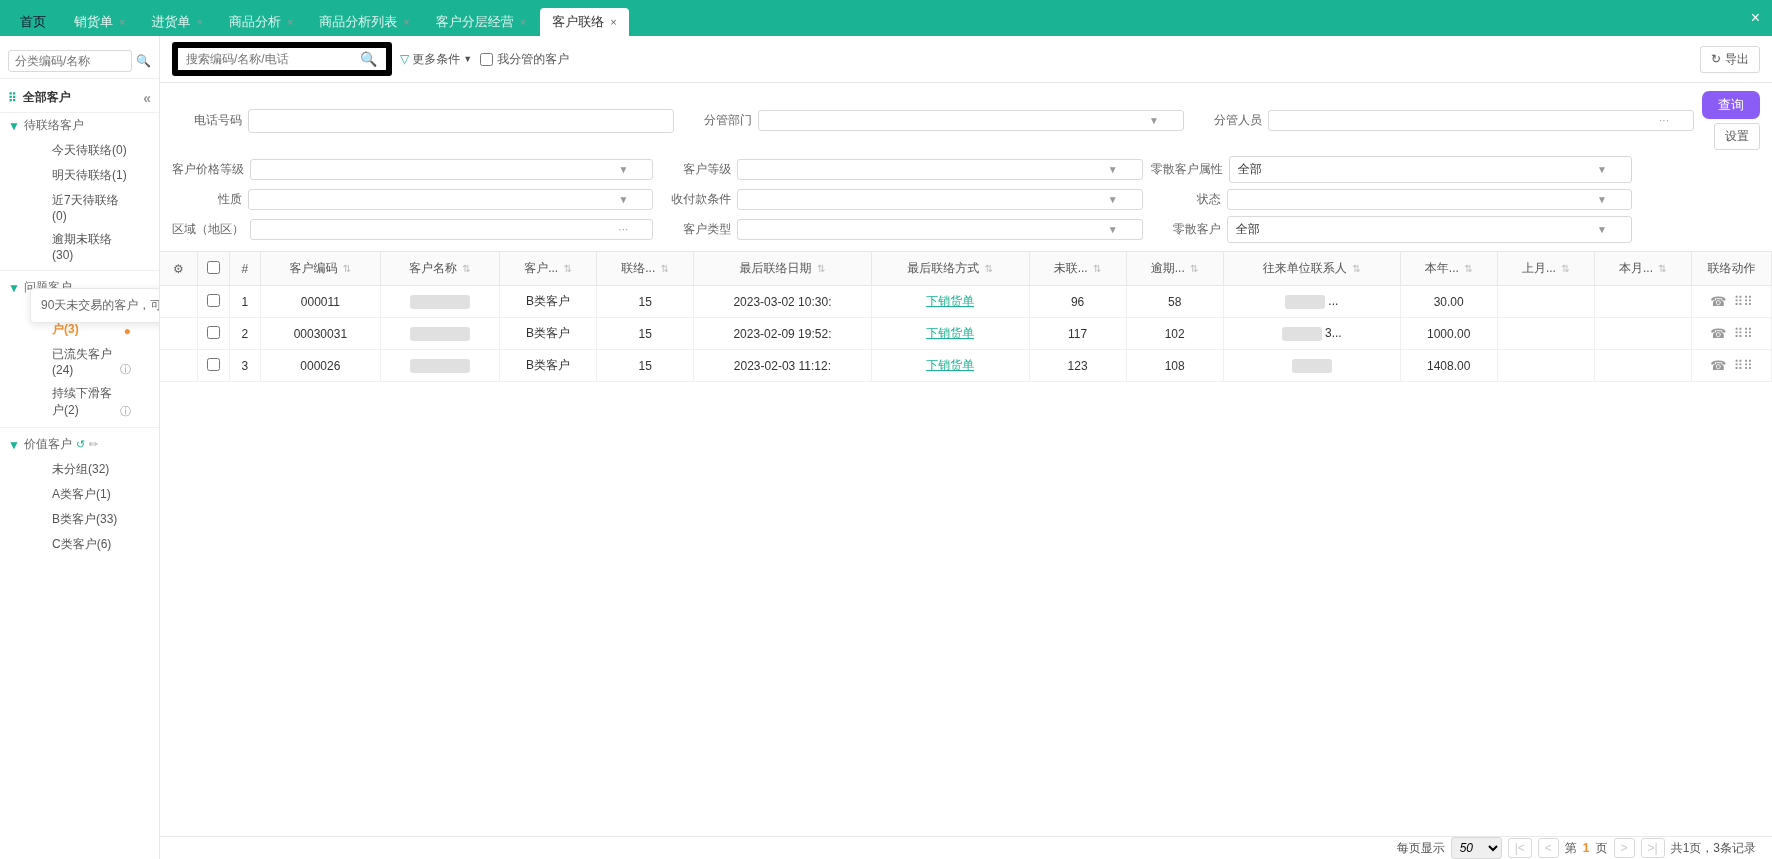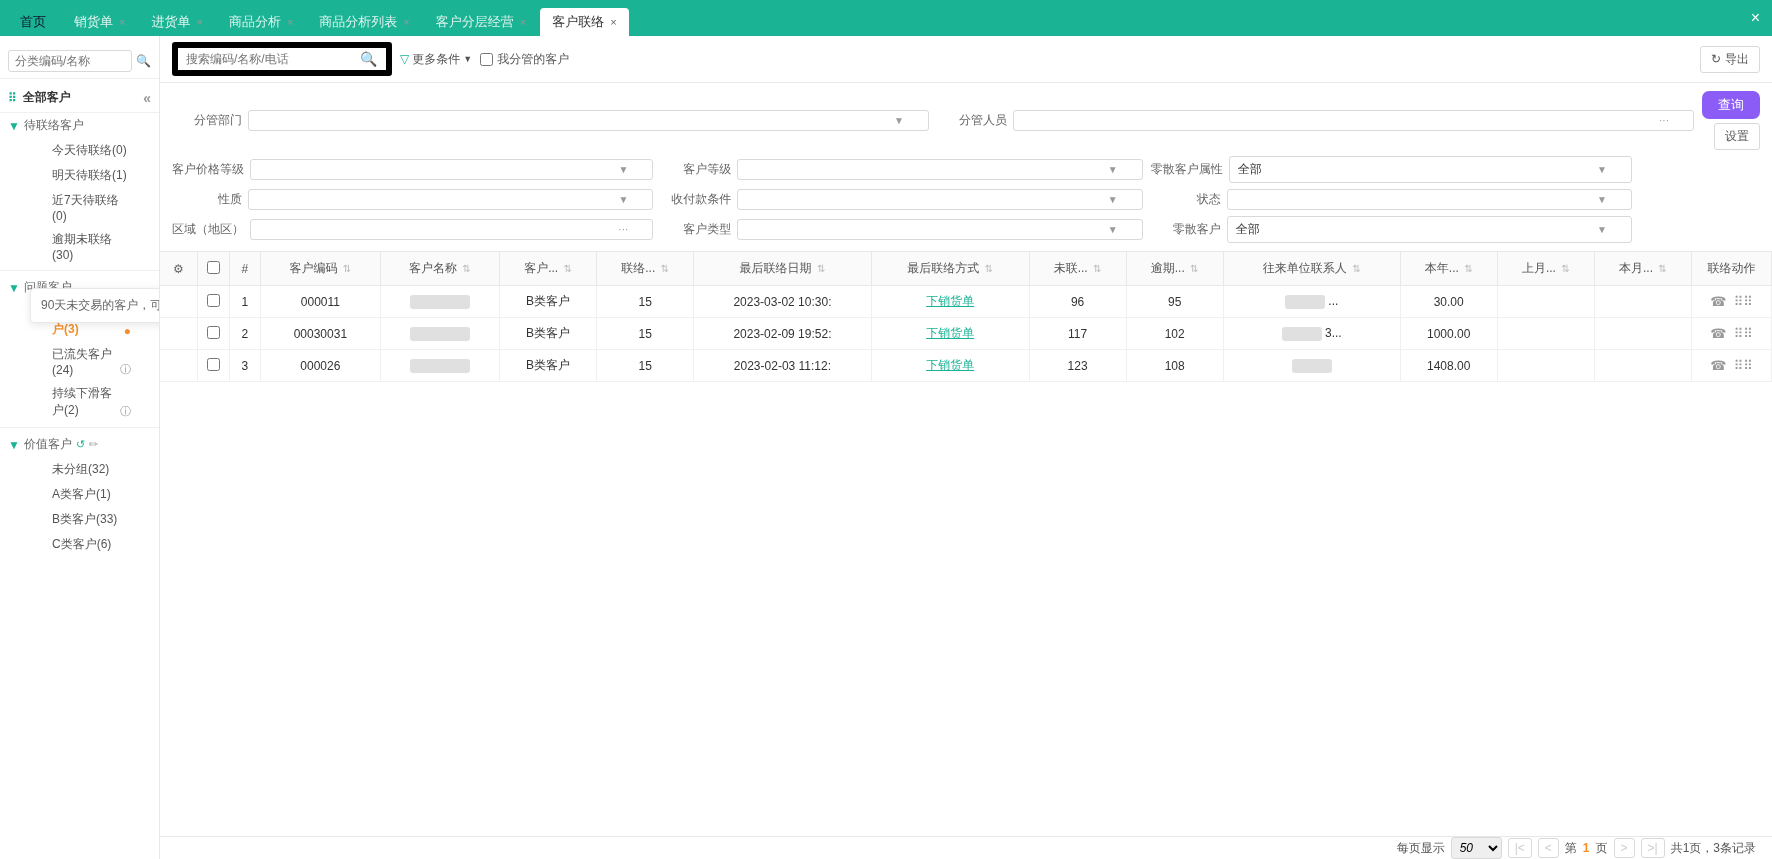--- a/index.html
+++ b/index.html
@@ -237,20 +237,24 @@
       </label>
       <button class="export-btn">
         <span>↻</span>
         <span>导出</span>
       </button>
     </div>
 
     <div class="filter-panel">
 
       <div class="filter-row">
+        <div class="filter-field">
+          <span class="filter-label">电话号码</span>
+          <input class="filter-input" type="text" style="flex: 2 1 0%;">
+        </div>
         <div class="filter-field">
           <span class="filter-label">分管部门</span>
           <div class="filter-select" style="flex:2;">
             <span></span>
             <span class="chevron">▼</span>
           </div>
         </div>
         <div class="filter-field">
           <span class="filter-label">分管人员</span>
           <div class="filter-select" style="flex:2;">
@@ -367,21 +371,21 @@
     <td></td>
     <td><input type="checkbox" style=""></td>
     <td>1</td>
     <td>000011</td>
     <td><span class="blurred"></span></td>
     <td>B类客户</td>
     <td>15</td>
     <td>2023-03-02 10:30:</td>
     <td><span class="link-text">下销货单</span></td>
     <td>96</td>
-    <td>95</td>
+    <td>58</td>
     <td>
       <span class="blurred-sm"></span>
       <span>...</span>
     </td>
     <td>30.00</td>
     <td></td>
     <td></td>
     <td>
       <span class="icon-btn" title="联络">☎</span>
       <span class="icon-btn" title="更多">⠿⠿</span>

